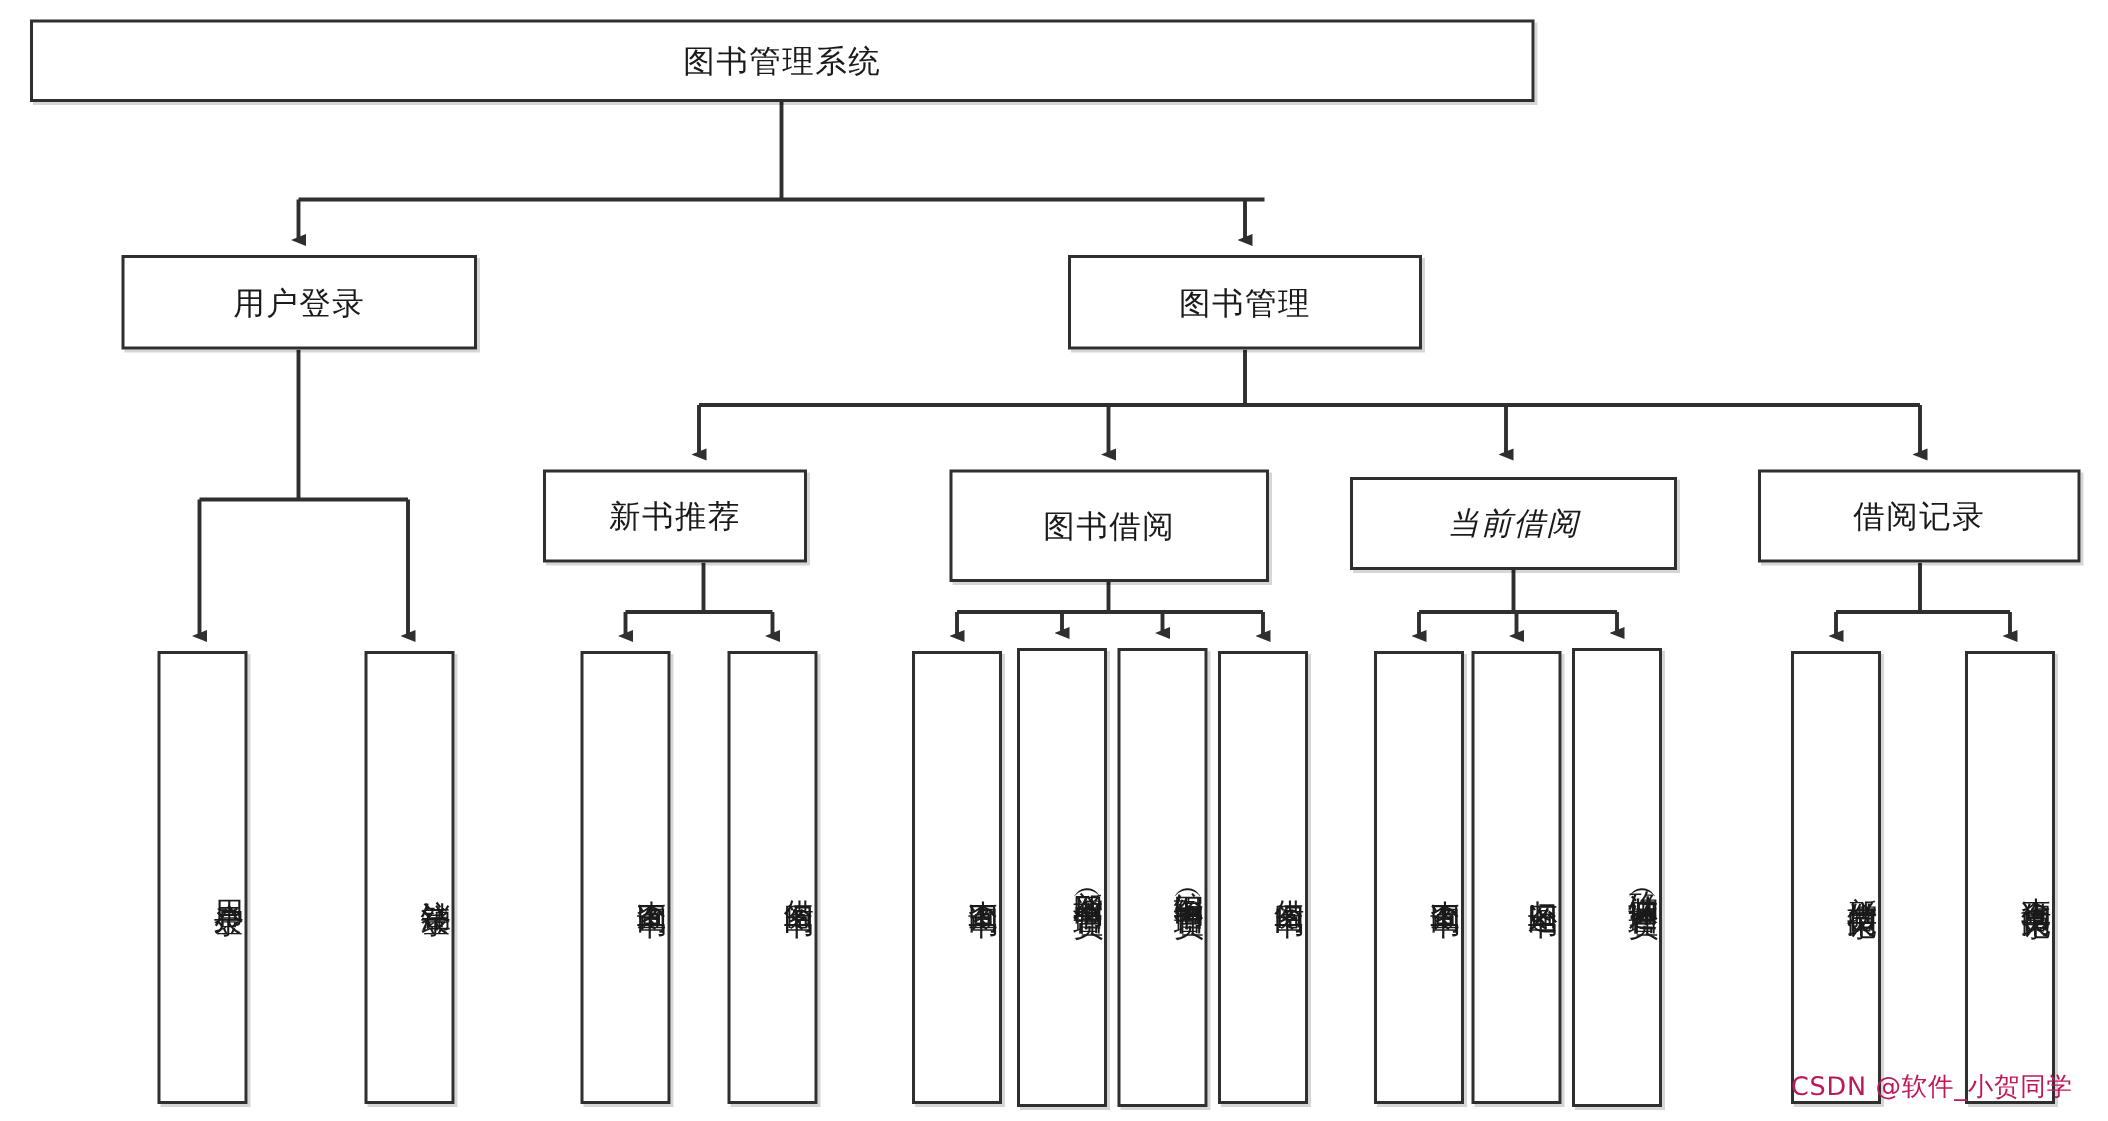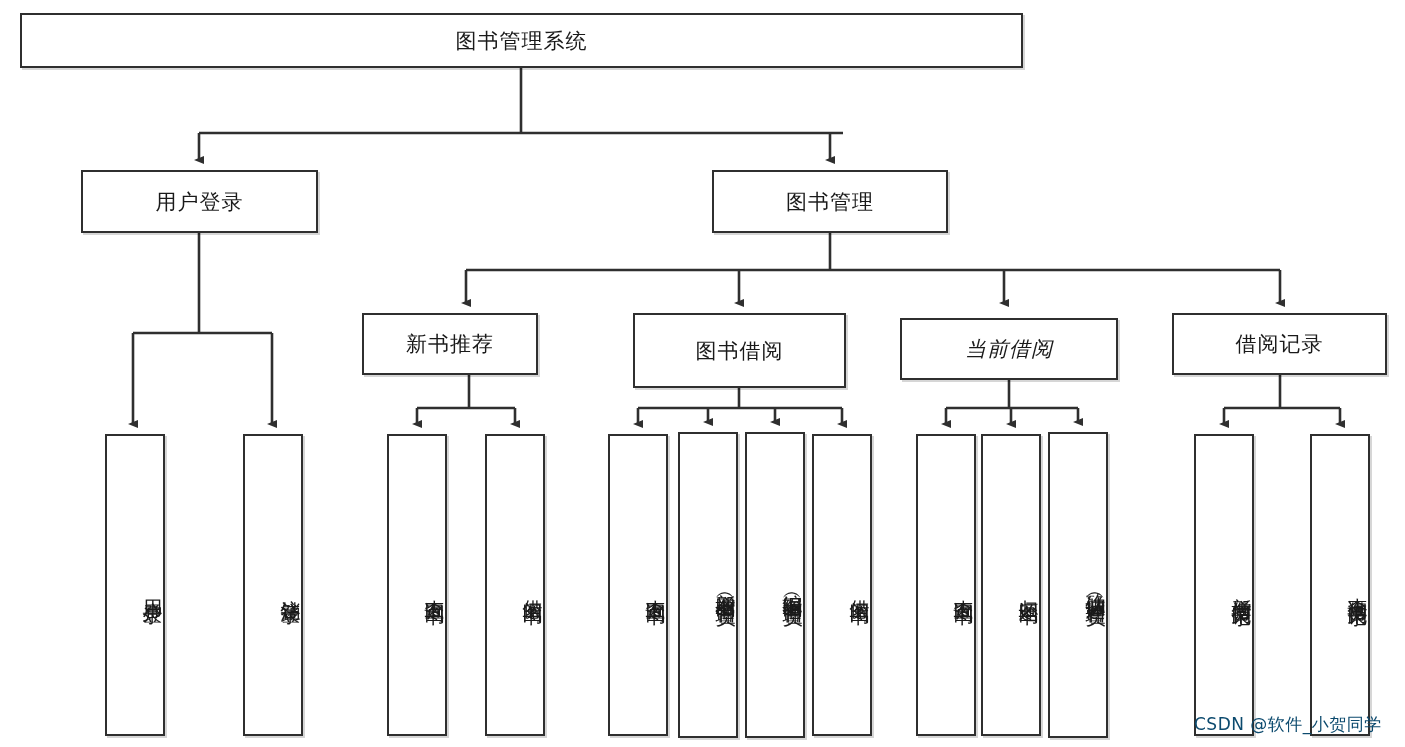--- a/index.html
+++ b/index.html
@@ -52,21 +52,21 @@
   .node.vert.top-aligned {
     padding-top: 3px;
   }
   .node-label {
     display: block;
     white-space: nowrap;
   }
   .watermark {
     position: absolute;
     font-size: 17px;
-    color: #0c4a6e;
+    color: #be185d;
     white-space: nowrap;
     letter-spacing: 0.5px;
   }
 </style>
 </head>
 <body>
 
 <div id="stage">
 
   <svg id="svg-layer" viewBox="0 0 1405 747" xmlns="http://www.w3.org/2000/svg">

